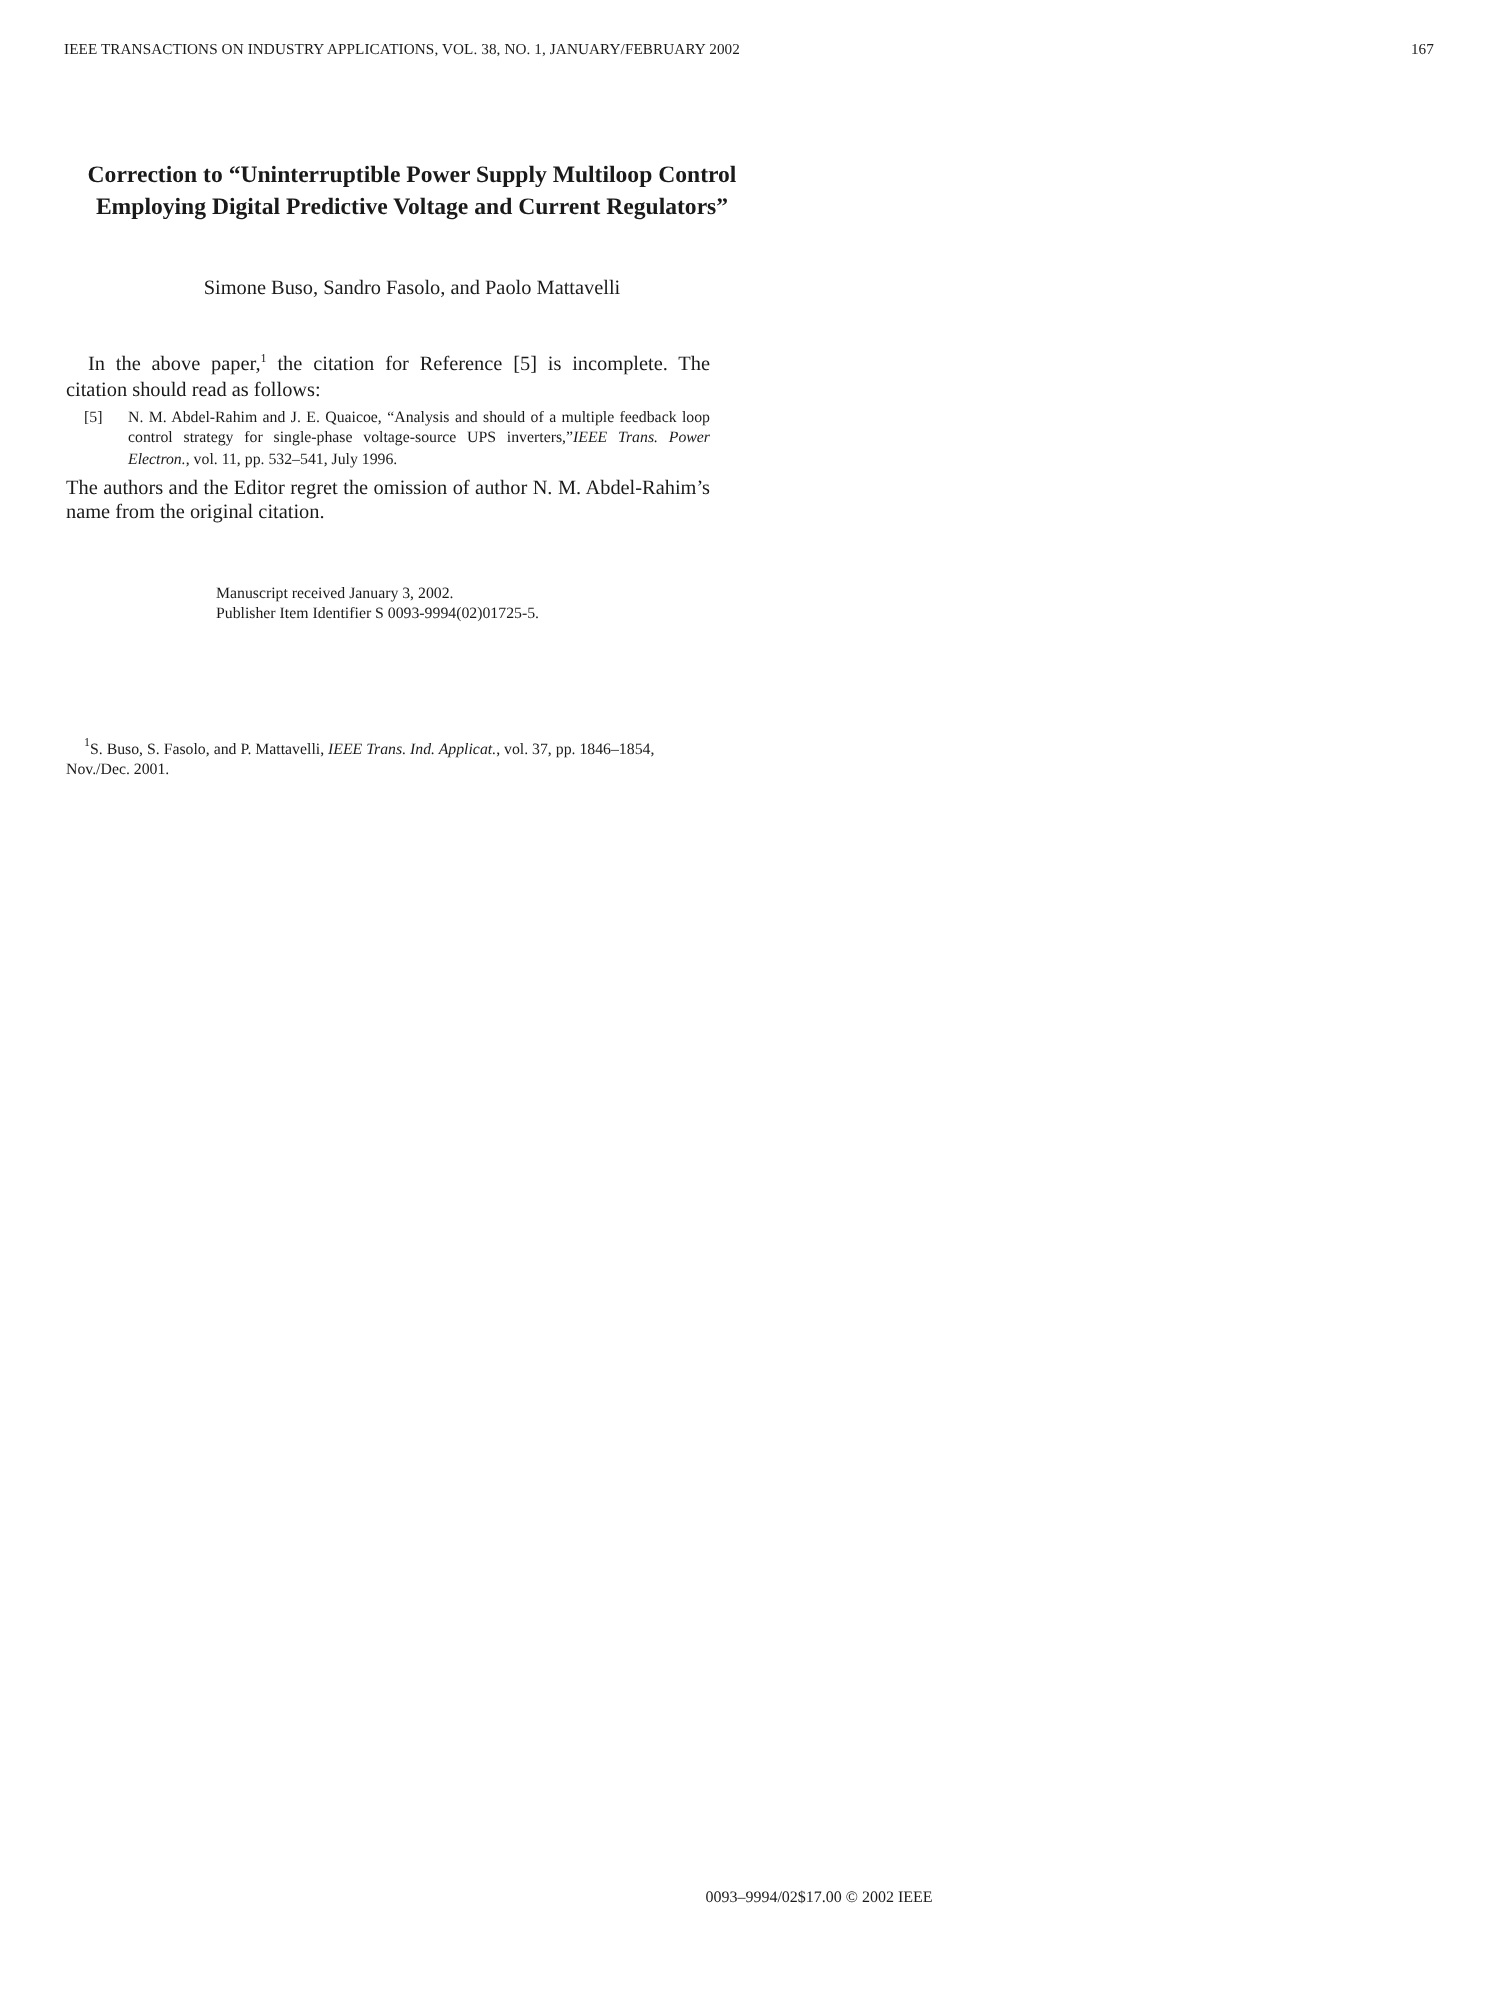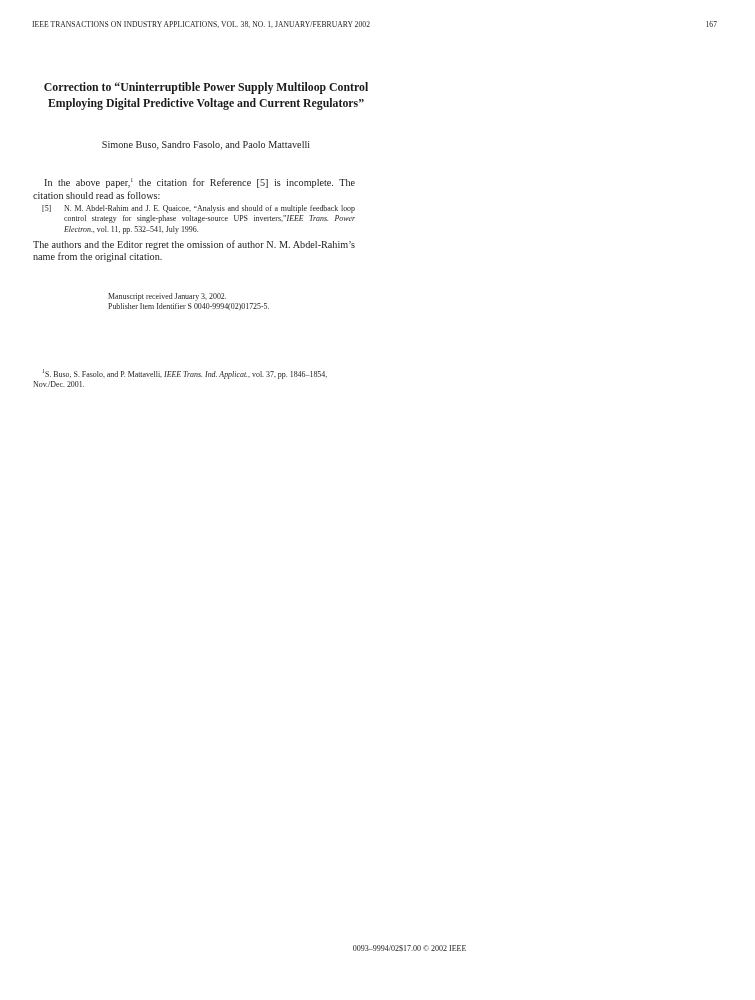--- a/index.html
+++ b/index.html
@@ -42,20 +42,20 @@
   <p class="indent"><span>In the above paper,</span><sup>1</sup><span> the citation for Reference [5] is incomplete. The citation should read as follows:</span></p>
   <div class="ref">
     <span class="ref-num">[5]</span>
     <span class="ref-text"><span>N. M. Abdel-Rahim and J. E. Quaicoe, “Analysis and should of a multiple feedback loop control strategy for single-phase voltage-source UPS inverters,”</span><i>IEEE Trans. Power Electron.</i><span>, vol. 11, pp. 532–541, July 1996.</span></span>
   </div>
   <p>The authors and the Editor regret the omission of author N. M. Abdel-Rahim’s name from the original citation.</p>
 </div>
 
 <div class="footnotes">
   <p class="indent">Manuscript received January 3, 2002.</p>
-  <p class="indent">Publisher Item Identifier S 0040-9994(02)01725-5.</p>
+  <p class="indent">Publisher Item Identifier S 0093-9994(02)01725-5.</p>
 </div>
 
 <div class="fn1">
   <p><sup>1</sup><span>S. Buso, S. Fasolo, and P. Mattavelli, </span><i>IEEE Trans. Ind. Applicat.</i><span>, vol. 37, pp. 1846–1854, Nov./Dec. 2001.</span></p>
 </div>
 
 <div class="copyright">0093–9994/02$17.00 © 2002 IEEE</div>
 
 </body></html>

